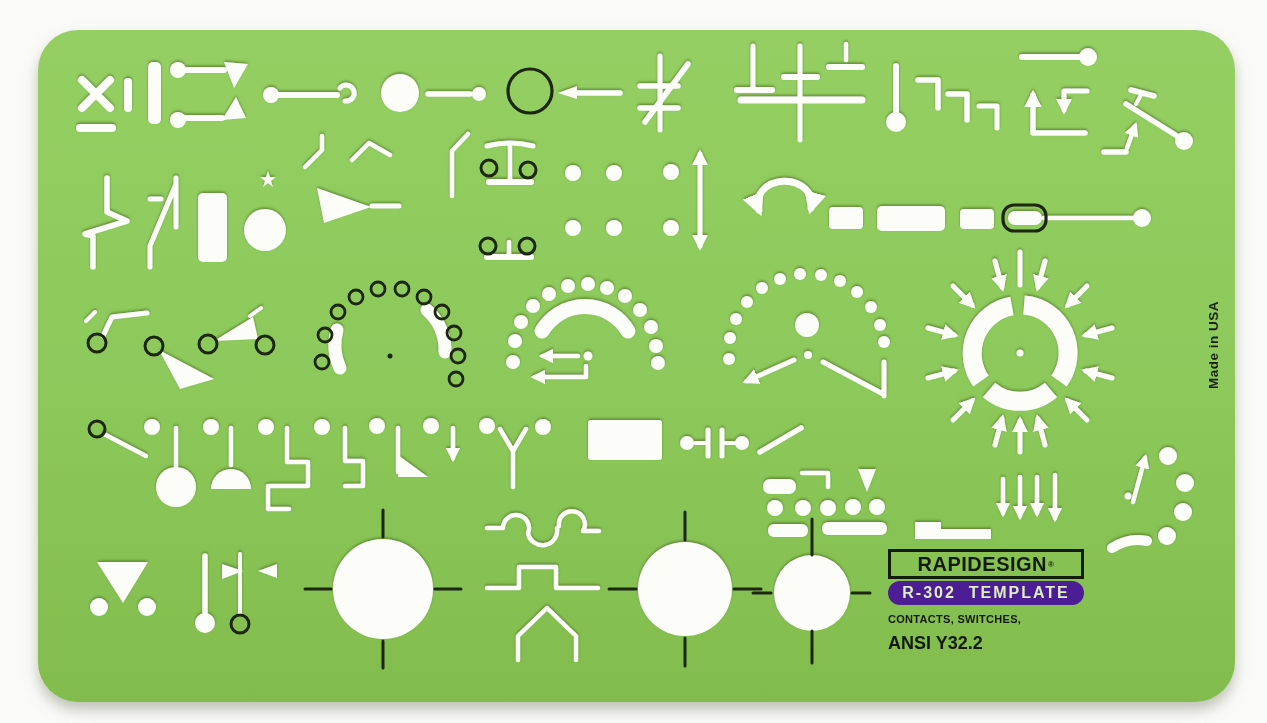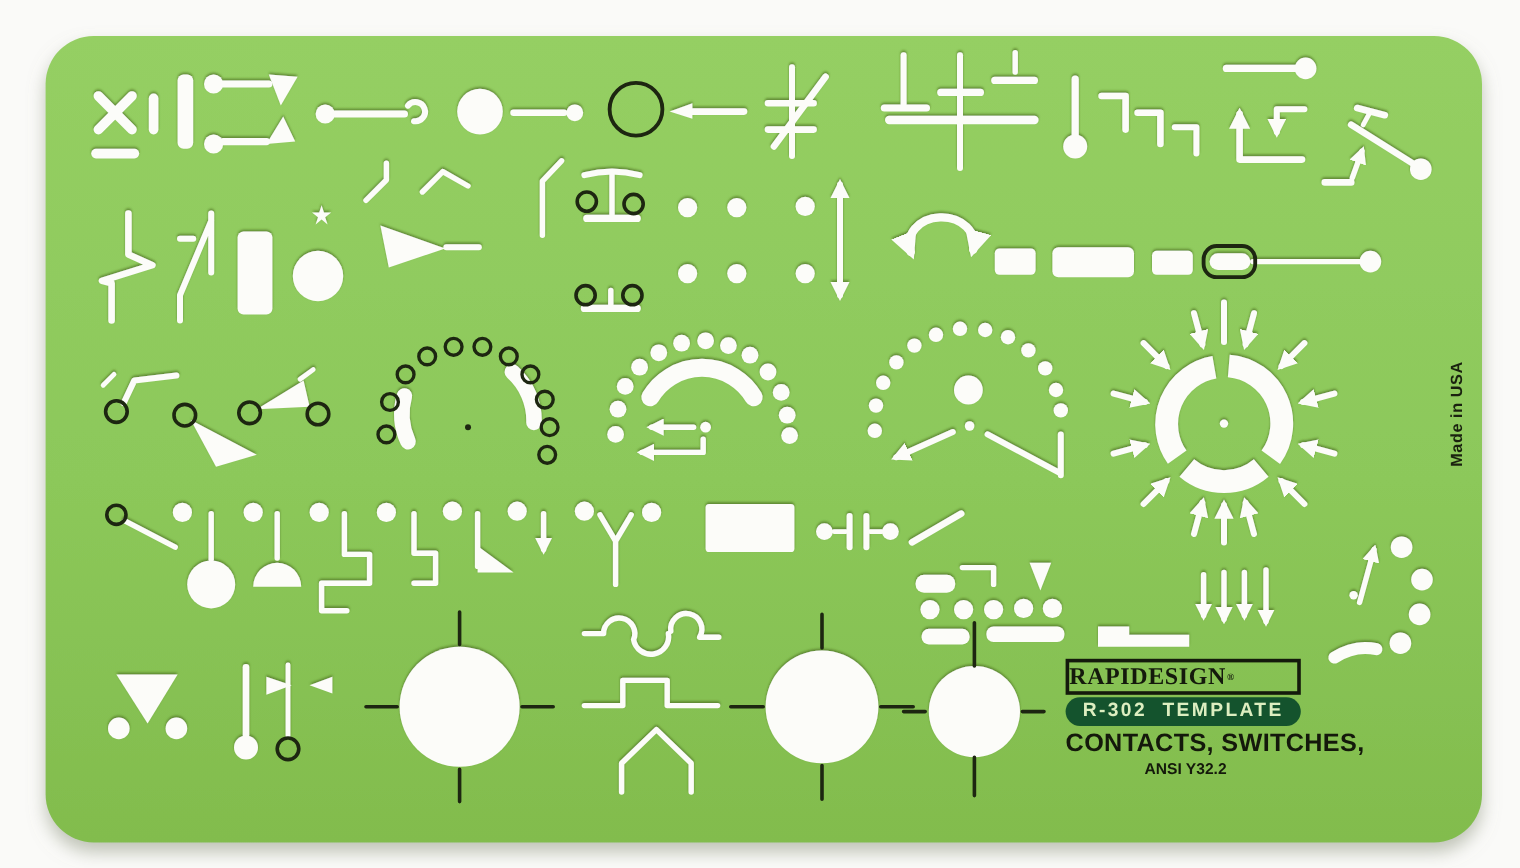--- a/index.html
+++ b/index.html
@@ -1,28 +1,28 @@
 <!DOCTYPE html>
 <html><head>
 <meta charset="utf-8">
 <style>
   html,body{margin:0;padding:0;background:#fafaf8;}
   .scene{position:relative;width:1267px;height:723px;overflow:hidden;
          font-family:"Liberation Sans", sans-serif;}
   .scene svg{position:absolute;left:0;top:0;}
   .label-block{position:absolute;left:888px;top:549px;width:200px;color:#14190b;}
   .rd-box{box-sizing:border-box;width:196px;height:30px;border:3px solid #141a0c;
-          display:flex;align-items:center;justify-content:flex-start;
-          font-weight:bold;font-size:20px;letter-spacing:.5px;color:#141a0c;font-family:Liberation Serif, serif;}
+          display:flex;align-items:center;justify-content:center;
+          font-weight:bold;font-size:20px;letter-spacing:.5px;color:#141a0c;}
   .rd-box sup{font-size:8px;margin-left:1px;}
-  .model-box{box-sizing:border-box;width:196px;height:24px;margin-top:2px;background:#14532d;
+  .model-box{box-sizing:border-box;width:196px;height:24px;margin-top:2px;background:#4c1d95;
              display:flex;align-items:center;justify-content:center;
              font-weight:bold;font-size:16px;letter-spacing:2px;color:#ddeec0;white-space:pre;border-radius:12px;}
-  .title-line{margin-top:4px;font-weight:bold;font-size:21px;letter-spacing:.3px;line-height:21px;white-space:pre;}
-  .std-line{margin-top:3px;font-weight:bold;font-size:13px;text-align:center;}
+  .title-line{margin-top:4px;font-weight:bold;font-size:11px;letter-spacing:.3px;line-height:21px;white-space:pre;}
+  .std-line{margin-top:3px;font-weight:bold;font-size:18px;}
   .made-in{position:absolute;left:1154px;top:337px;width:120px;height:16px;
            transform:rotate(-90deg);transform-origin:center;
            font-weight:bold;font-size:13.5px;letter-spacing:.5px;color:#1a220f;text-align:center;}
 </style>
 </head>
 <body>
 
 <div class="scene">
 
 <svg width="1267" height="723" viewBox="0 0 1267 723">

